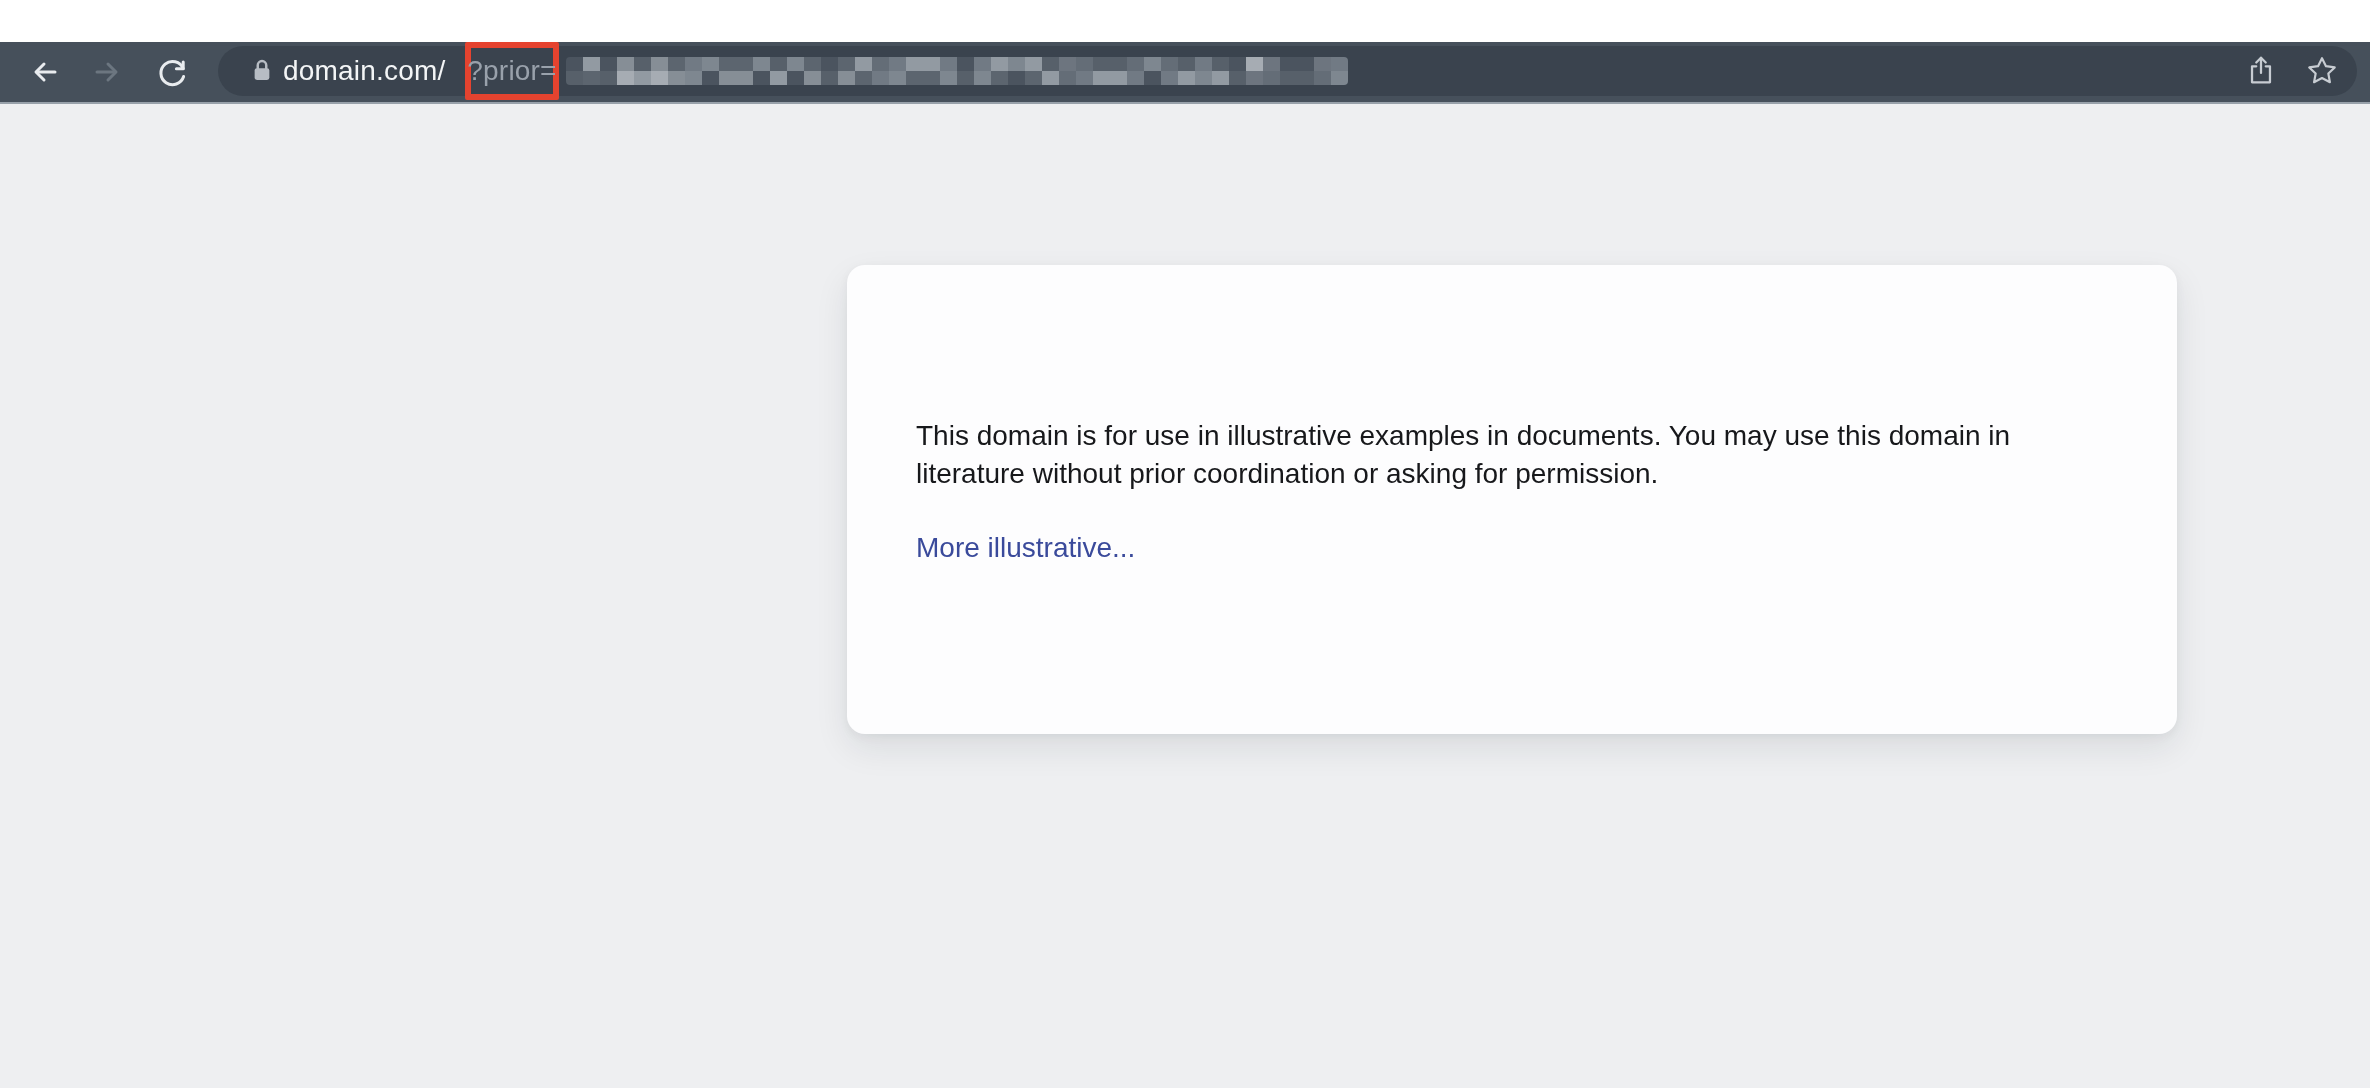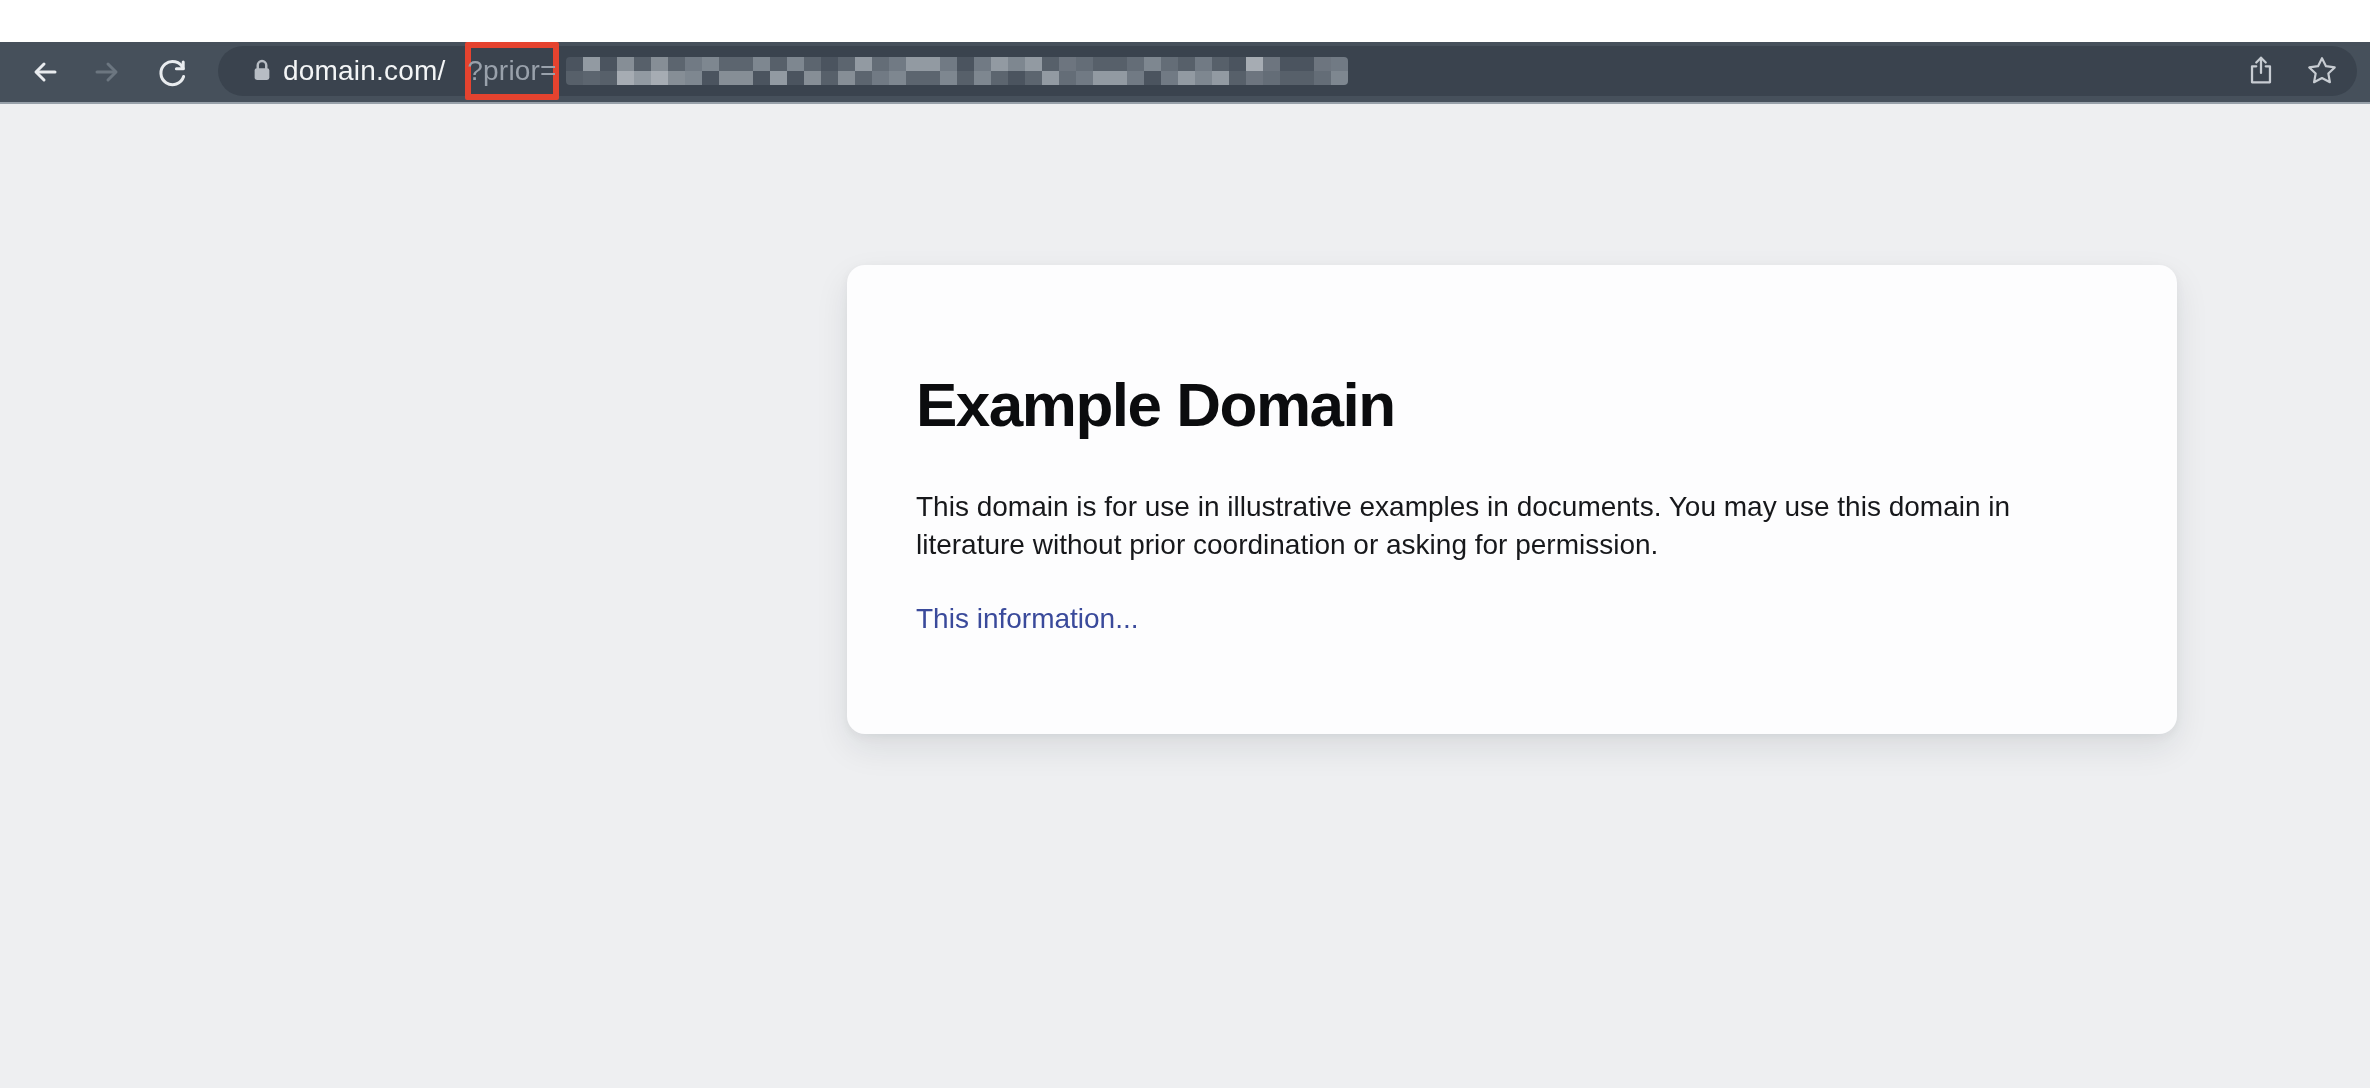--- a/index.html
+++ b/index.html
@@ -252,19 +252,18 @@
         <svg viewBox="0 0 36 36">
           <path d="M18 4.5 L22.2 12.9 L31.5 14.2 L24.7 20.7 L26.4 29.9 L18 25.5 L9.6 29.9 L11.3 20.7 L4.5 14.2 L13.8 12.9 Z" stroke="#C7CCD2" stroke-width="2.3" stroke-linejoin="round" fill="none"></path>
         </svg>
       </button>
 
     </div>
   </div>
 
   <div class="page">
     <div class="card">
-      <h1>Example Domain</h1>
       <p>This domain is for use in illustrative examples in documents. You may use this domain in literature without prior coordination or asking for permission.</p>
-      <a style="color: rgb(58, 74, 155);">This information...</a>
+      <a style="color: rgb(58, 74, 155);">More illustrative...</a>
     </div>
   </div>
 
 </div>
 
 </body></html>

